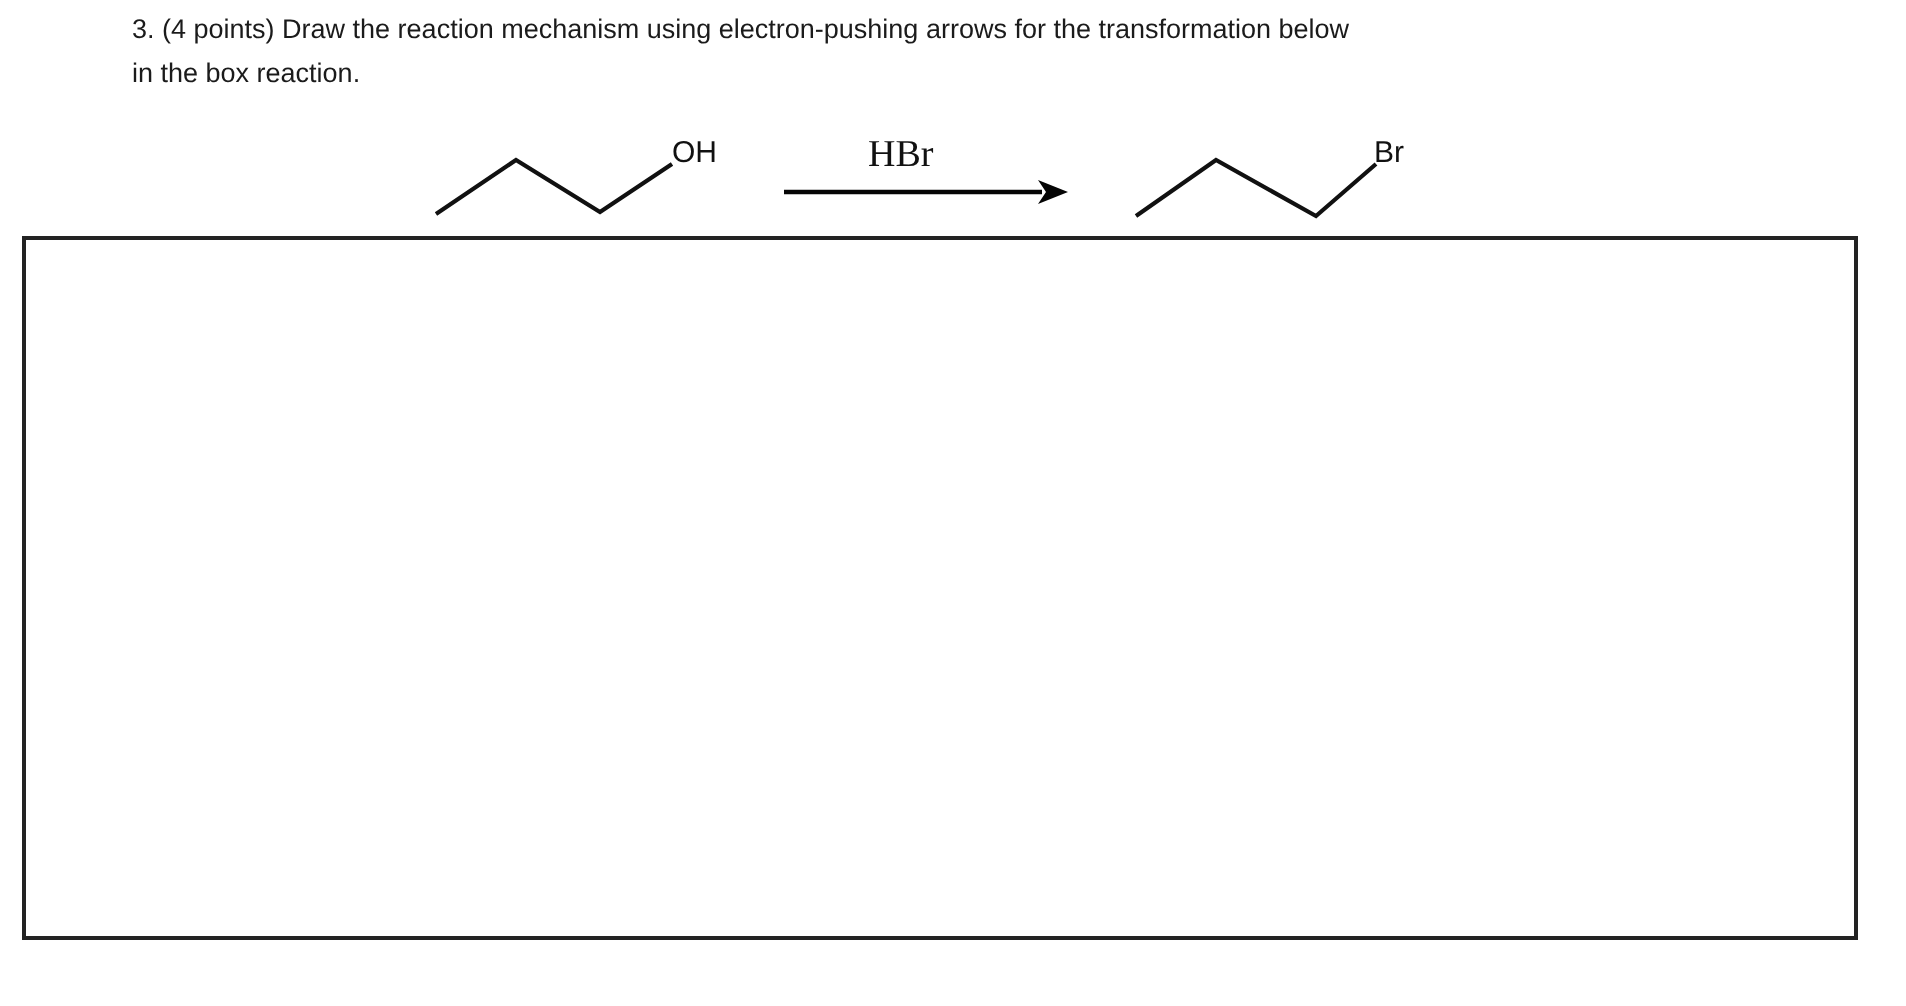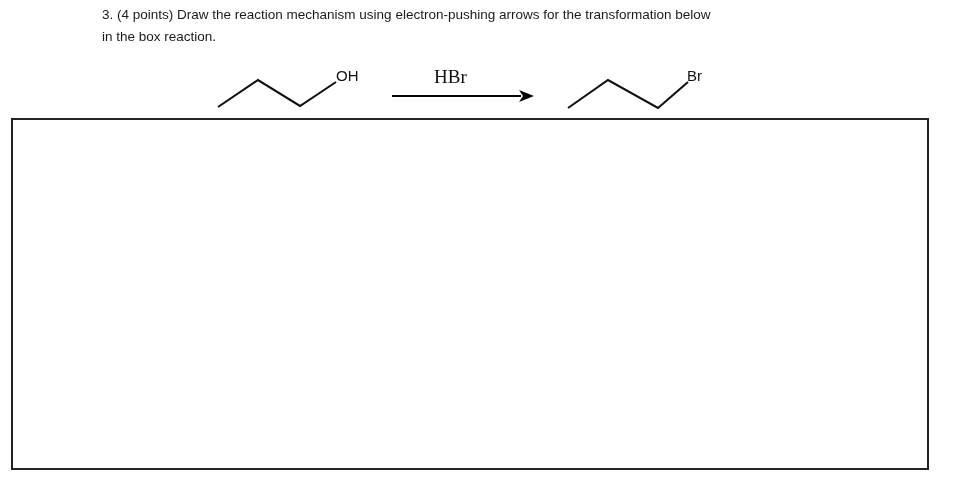--- a/index.html
+++ b/index.html
@@ -24,21 +24,20 @@
     top: 4px;
     width: 790px;
     font-size: 13.5px;
     line-height: 22px;
     color: #1b1b1b;
     font-family: "Liberation Sans", sans-serif;
   }
   #question-prompt .prompt-line {
     display: block;
     white-space: pre-wrap;
-    margin-left: 36px;
   }
 
   
   #reaction-scheme {
     position: absolute;
     left: 0;
     top: 52px;
     width: 953px;
     height: 66px;
   }

